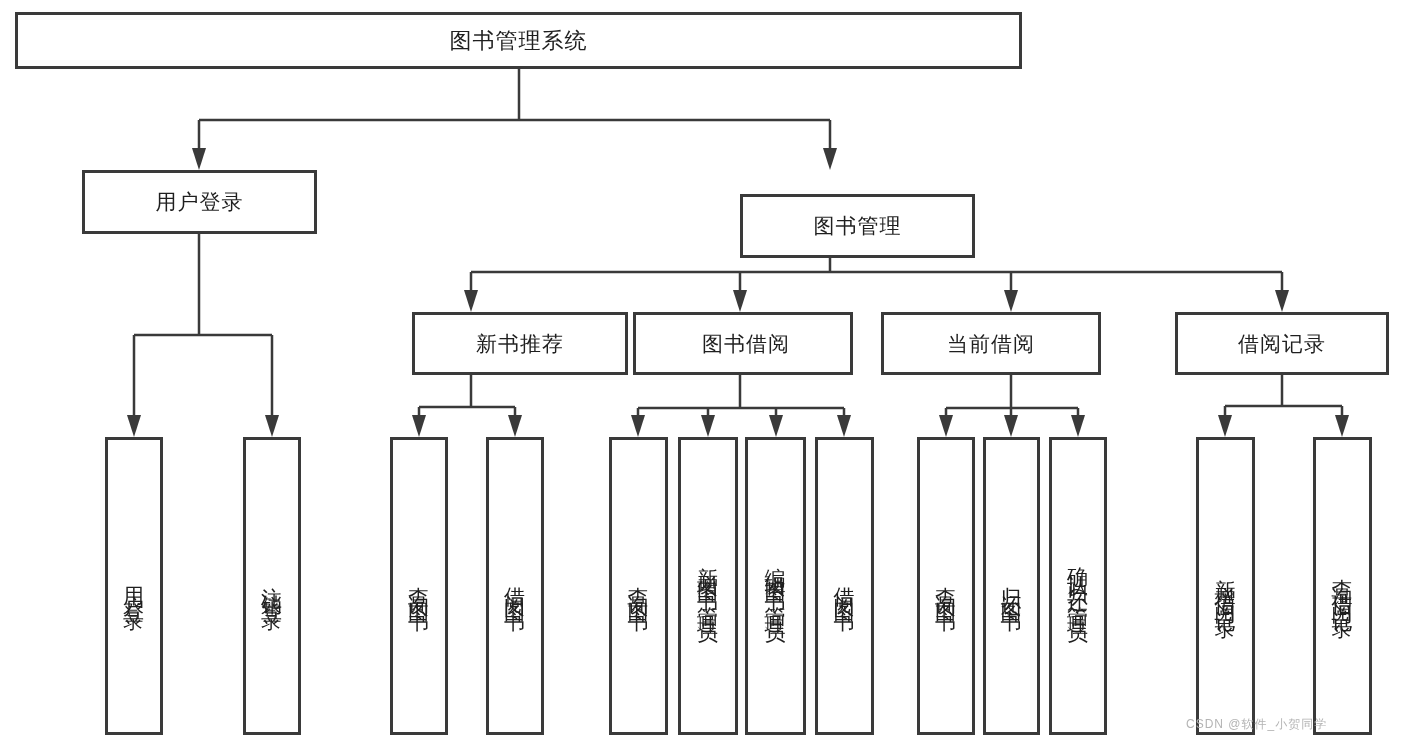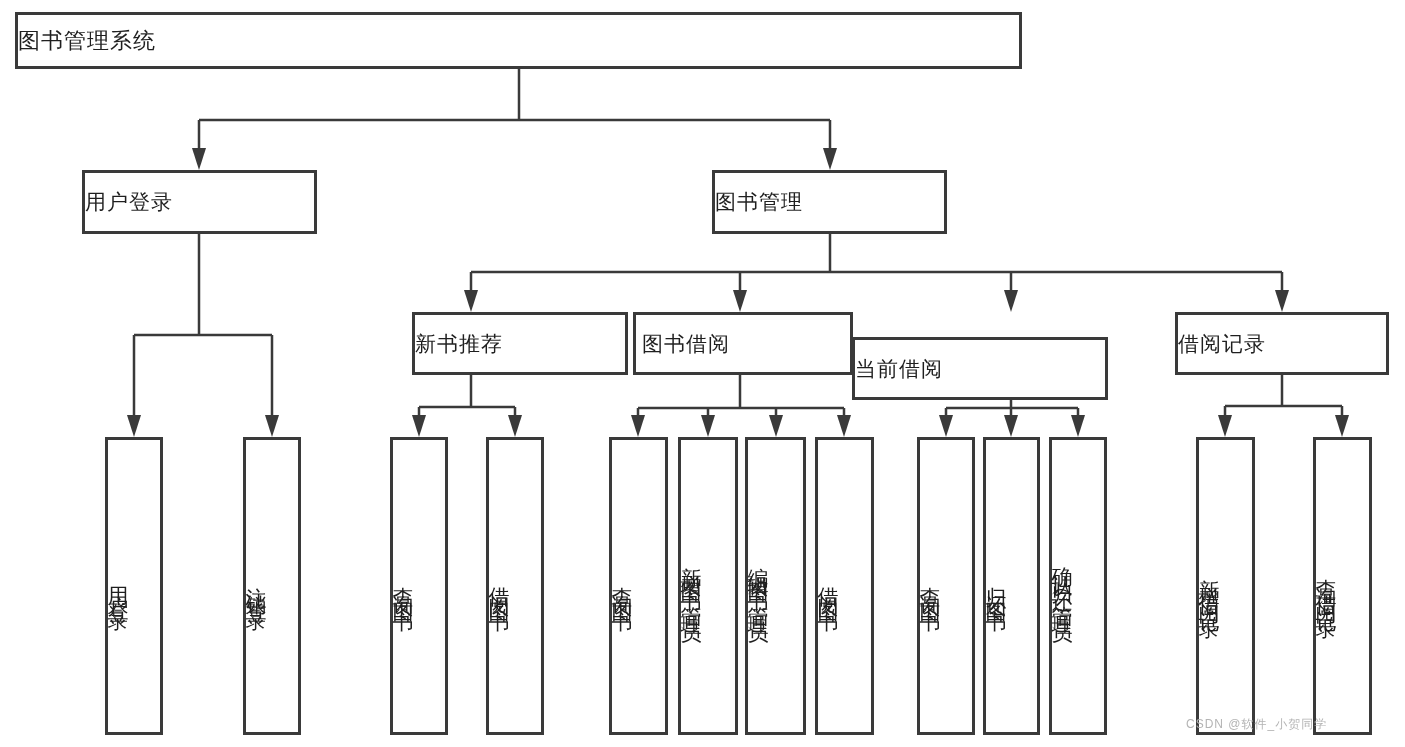--- a/index.html
+++ b/index.html
@@ -34,21 +34,21 @@
   svg.connectors polygon{
     fill:var(--line,#3a3a3a);
     stroke:none;
   }
   .node{
     position:absolute;
     background:#fff;
     border:3px solid var(--line,#3a3a3a);
     display:flex;
     align-items:center;
-    justify-content:flex-start;
+    justify-content:center;
     color:var(--text,#1f1f1f);
     z-index:2;
   }
   .node-h{
     font-size:21px;
     letter-spacing:1px;
   }
   .root{left:15px;top:12px;width:1007px;height:57px;font-size:22px;}
   .lvl2{top:170px;width:235px;height:64px;}
   .lvl3{top:312px;height:63px;}
@@ -121,31 +121,31 @@
     </g>
   </svg>
 
   <div class="node node-h root">
     <span>图书管理系统</span>
   </div>
 
   <div class="node node-h lvl2" style="left:82px;">
     <span>用户登录</span>
   </div>
-  <div class="node node-h lvl2" style="left:712px;">
+  <div class="node node-h lvl2" style="left:740px;margin-top:24px;">
     <span>图书管理</span>
   </div>
 
   <div class="node node-h lvl3" style="left:364px;width:216px;margin-left:48px;">
     <span>新书推荐</span>
   </div>
   <div class="node node-h lvl3" style="left:633px;width:220px;padding-left:6px;">
     <span>图书借阅</span>
   </div>
-  <div class="node node-h lvl3" style="left:852px;width:256px;margin-top:25px;">
+  <div class="node node-h lvl3" style="left:881px;width:220px;">
     <span>当前借阅</span>
   </div>
   <div class="node node-h lvl3" style="left:1175px;width:214px;">
     <span>借阅记录</span>
   </div>
 
   <div class="node leaf" style="left:105px;width:58px;">
     <span>用户登录</span>
   </div>
   <div class="node leaf" style="left:243px;width:58px;">

